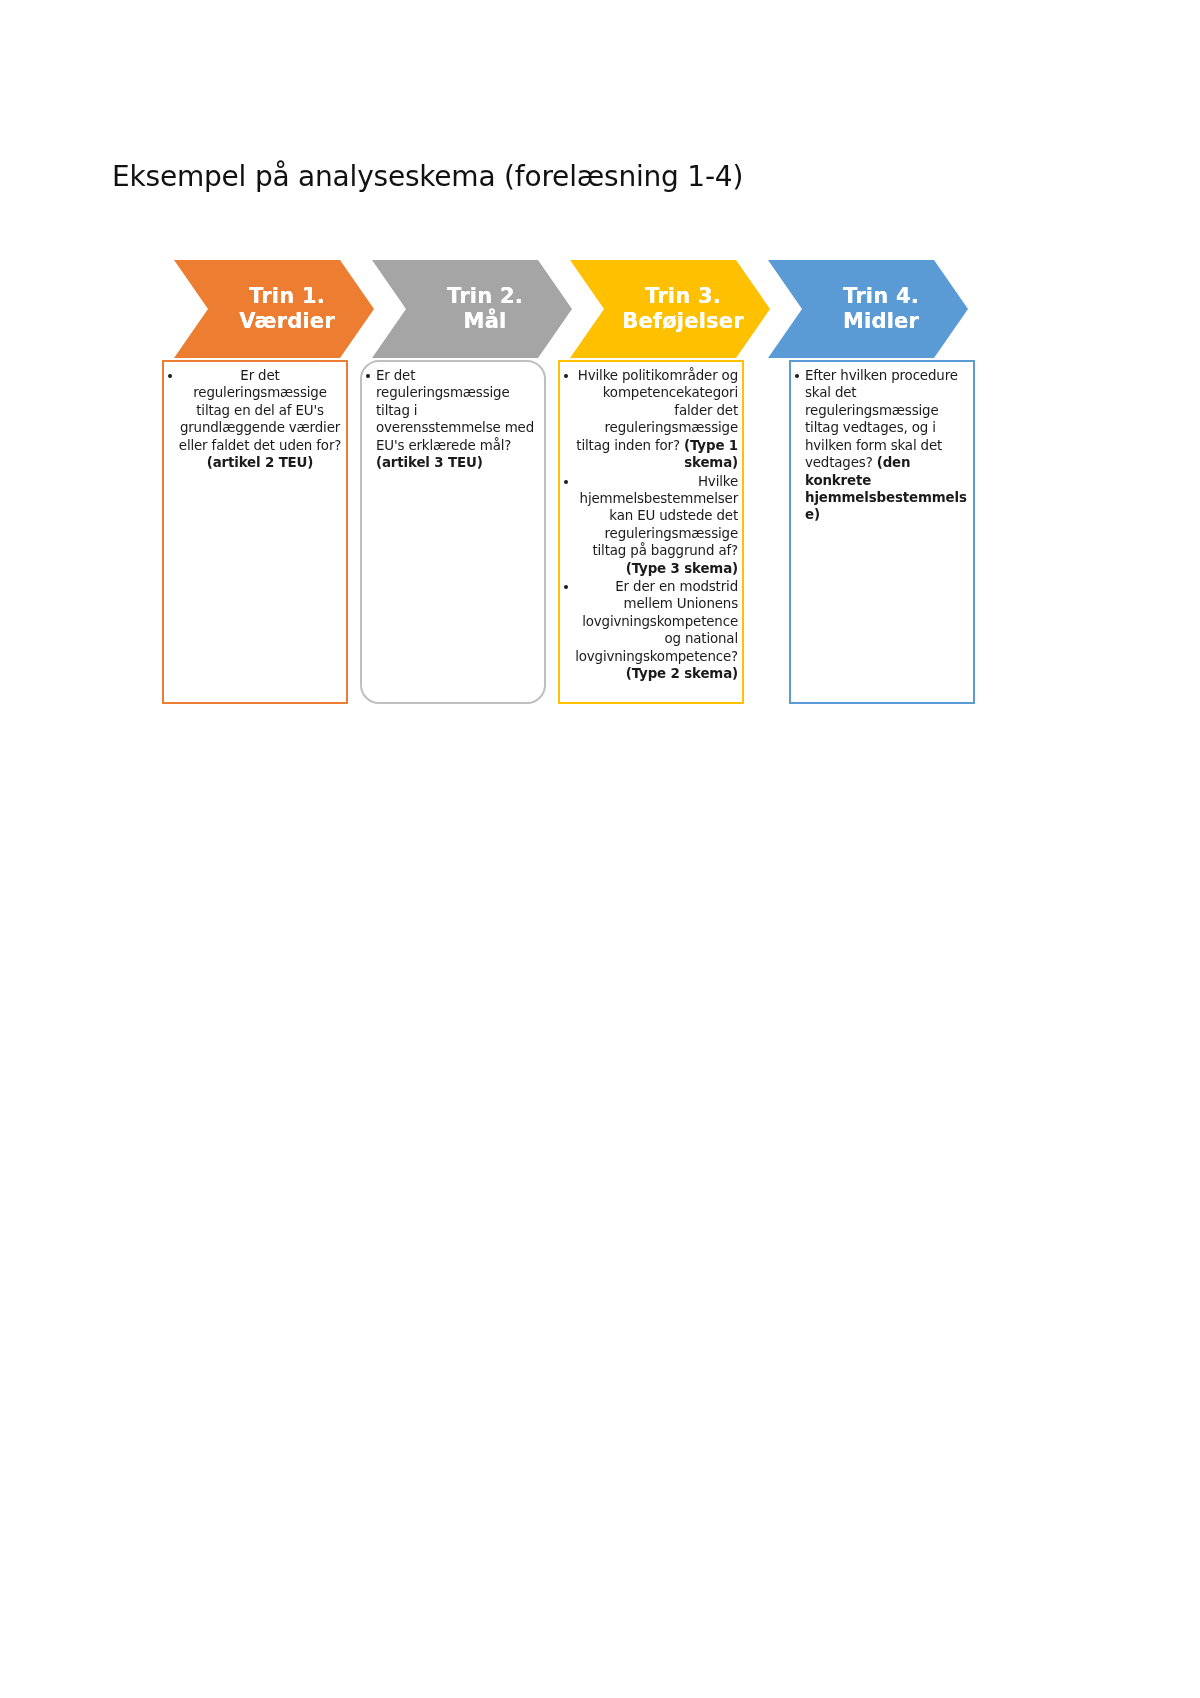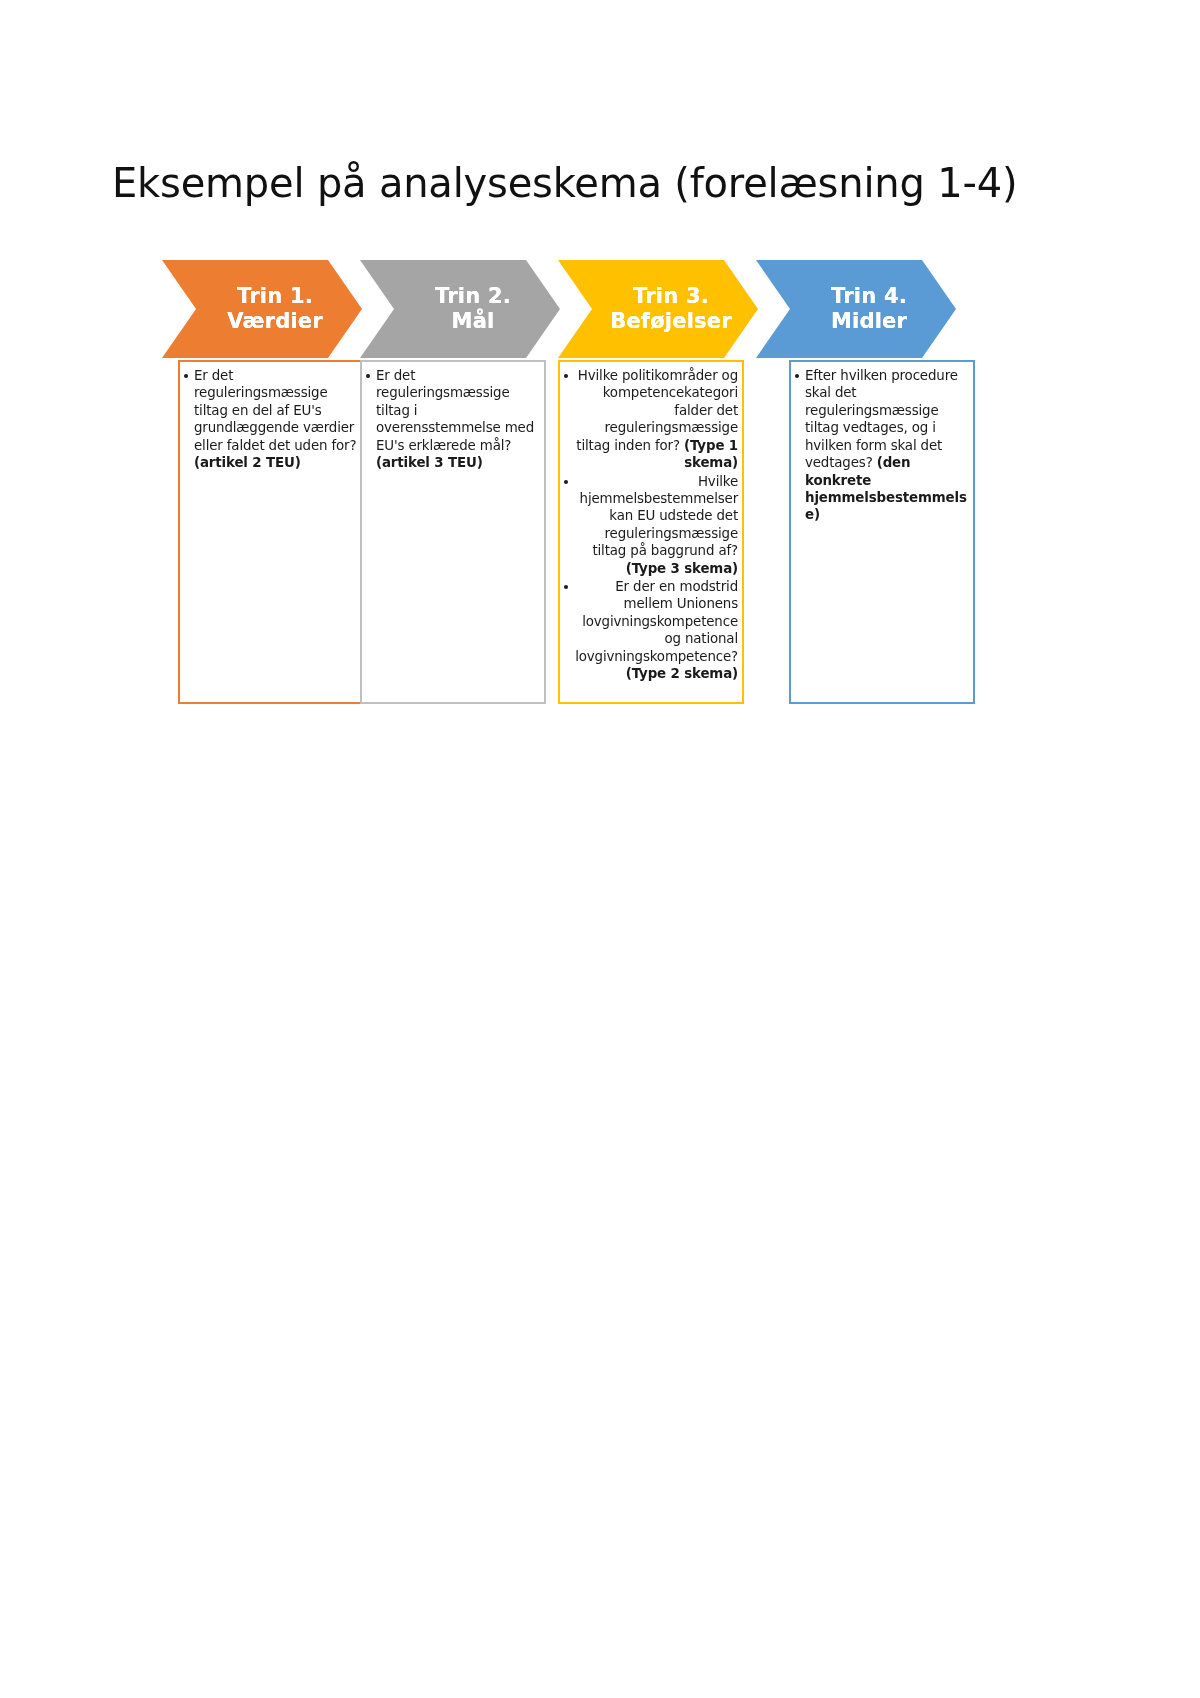--- a/index.html
+++ b/index.html
@@ -12,40 +12,40 @@
     height: 1698px;
     position: relative;
     font-family: "Liberation Sans", sans-serif;
     overflow: hidden;
   }
 
   #page-title {
     position: absolute;
     left: 112px;
     top: 160px;
-    font-size: 40px;
+    font-size: 28px;
     font-weight: 400;
     color: #111111;
     letter-spacing: -0.2px;
     white-space: nowrap;
     font-family: "DejaVu Sans", sans-serif;
   }
 
   #diagram {
     position: absolute;
     left: 162px;
     top: 260px;
     width: 820px;
     height: 450px;
   }
 
   
   .chevron-row {
     position: absolute;
-    left: 0;
+    left: 12px;
     top: 0;
     width: 820px;
     height: 98px;
   }
   .chevron {
     position: absolute;
     top: 0;
     height: 98px;
     display: flex;
     align-items: center;
@@ -81,22 +81,22 @@
     position: absolute;
     top: 100px;
     width: 186px;
     height: 344px;
     background: #ffffff;
     box-sizing: border-box;
     border: 2px solid #cccccc;
     padding: 5px 4px 4px 3px;
     overflow: hidden;
   }
-  .box1 { left: 16px; }
-  .box2 { left: 198px; }
+  .box1 { left: 0px; text-align: center; }
+  .box2 { left: 198px; border-radius: 19px; }
   .box3 { left: 396px; text-align: right; }
   .box4 { left: 594px; }
 
   .box ul {
     margin: 0;
     padding: 0;
     list-style: none;
   }
   .box li {
     position: relative;

